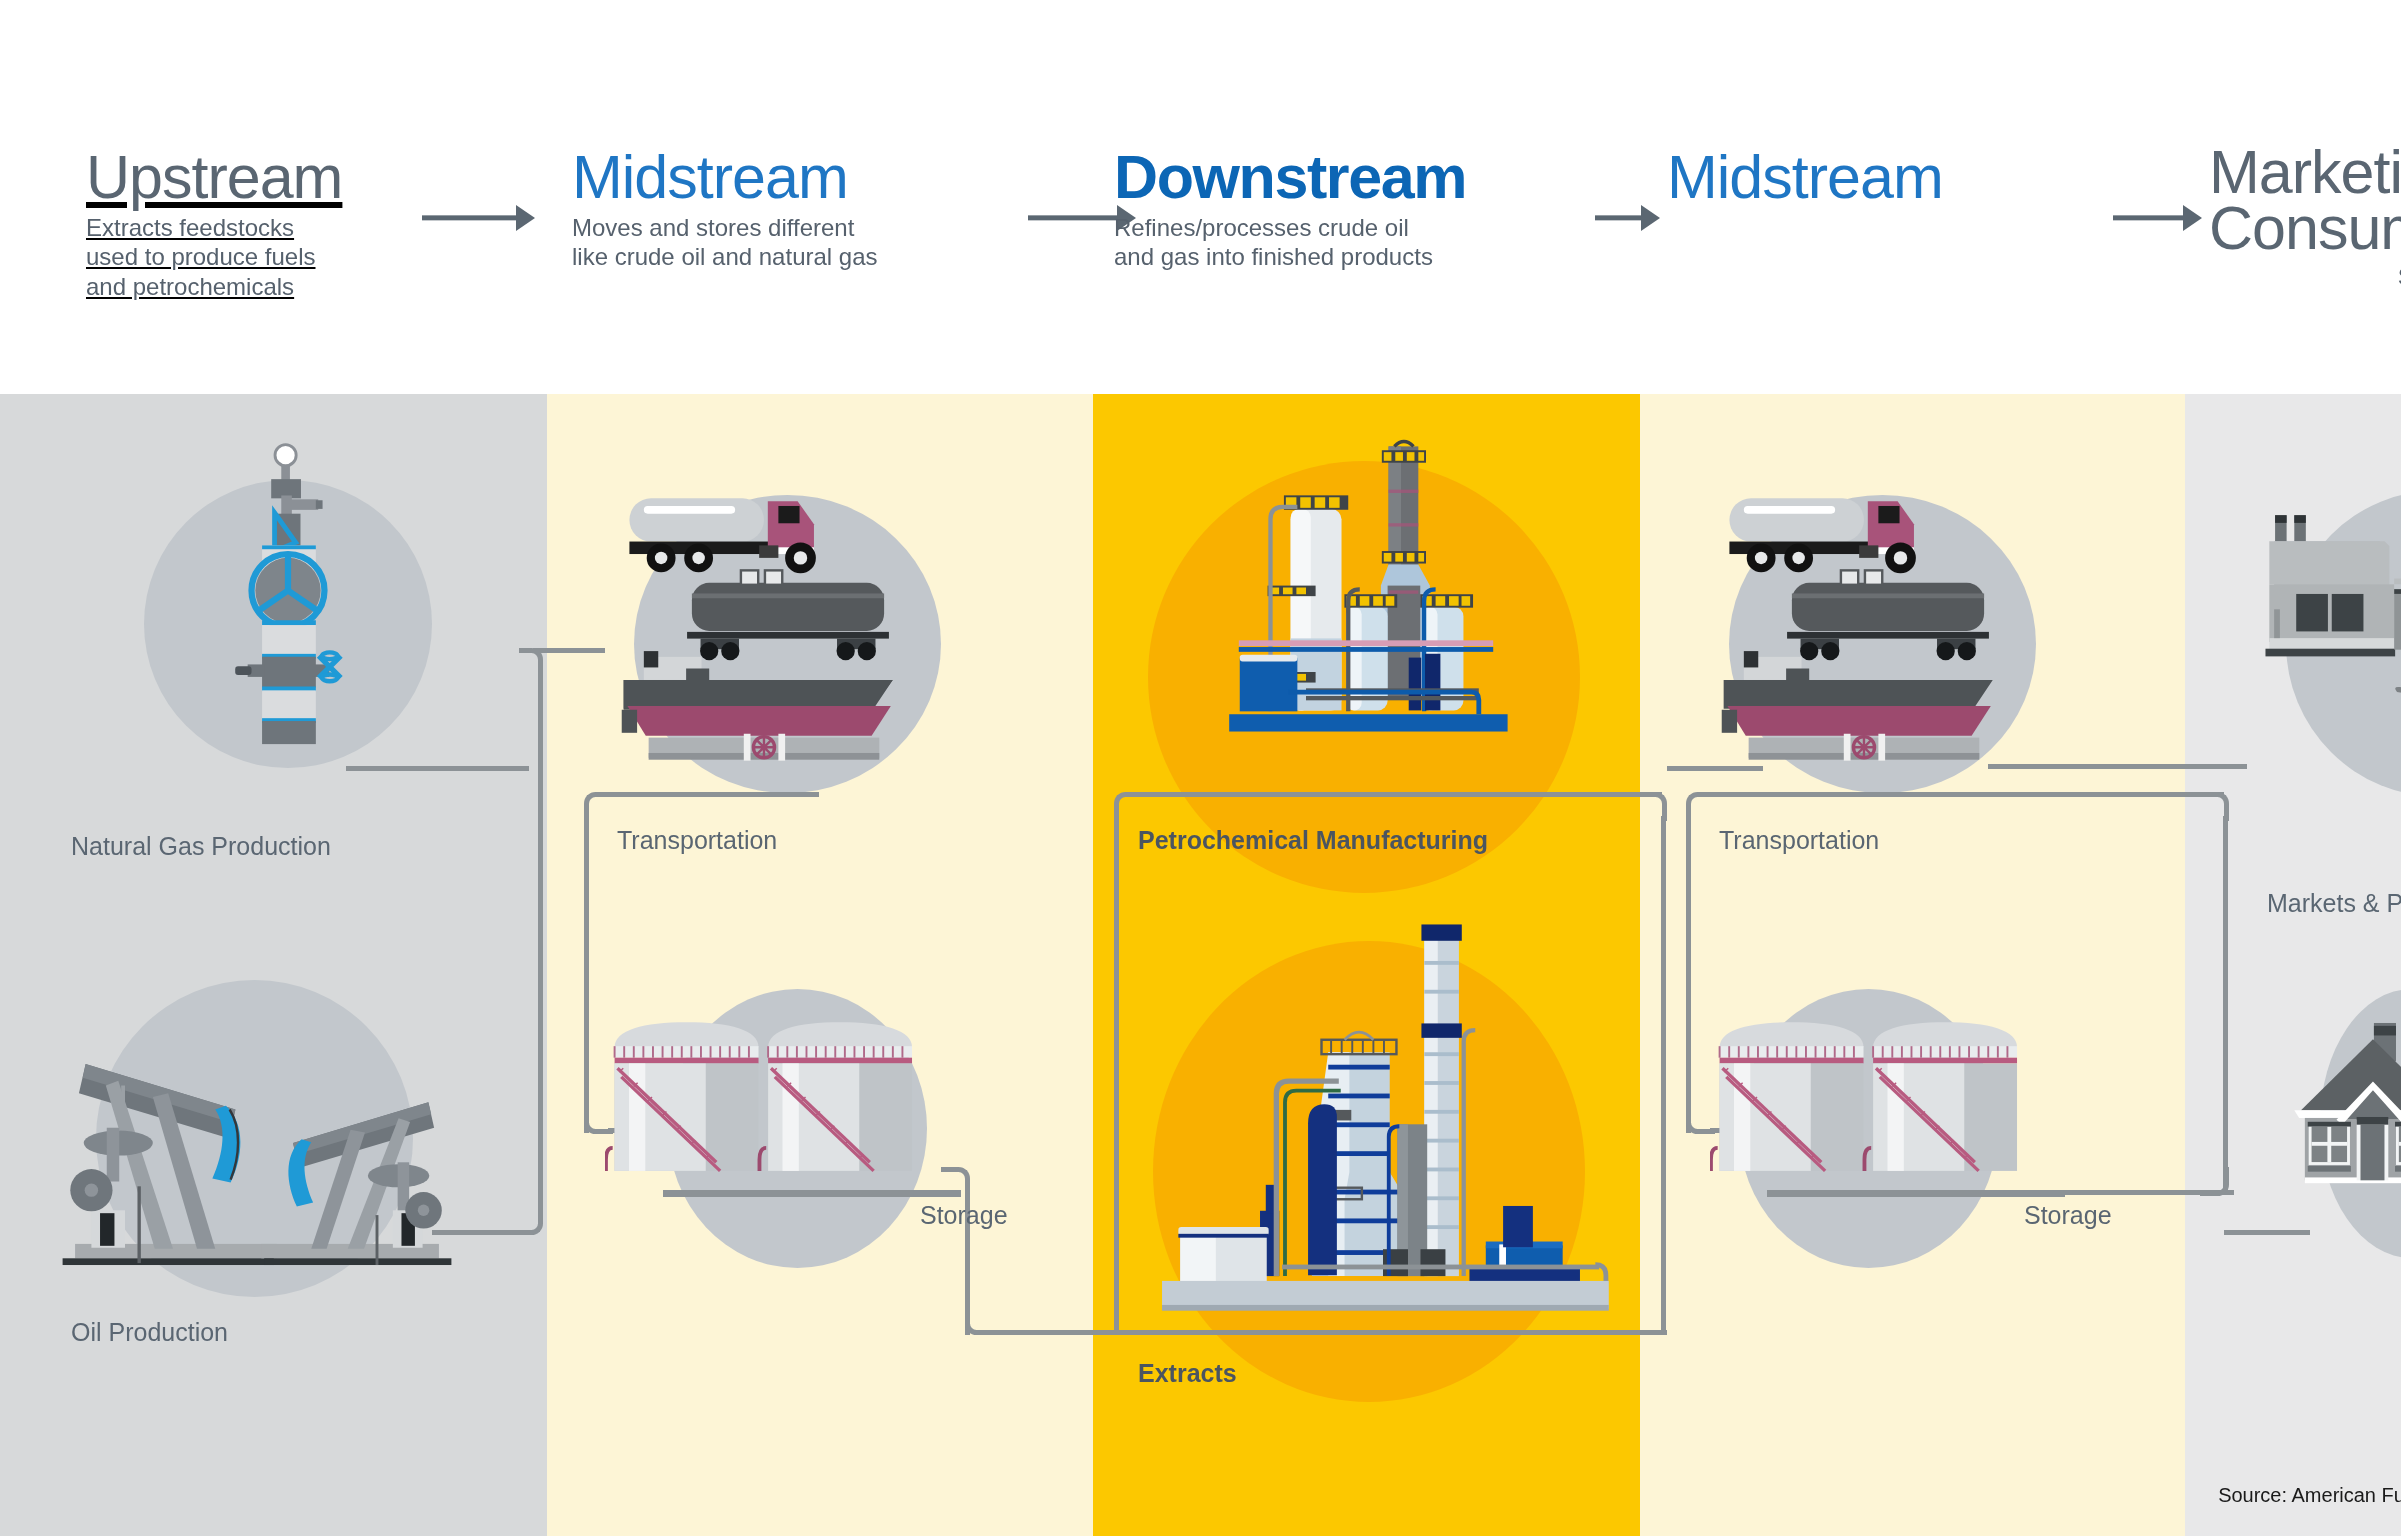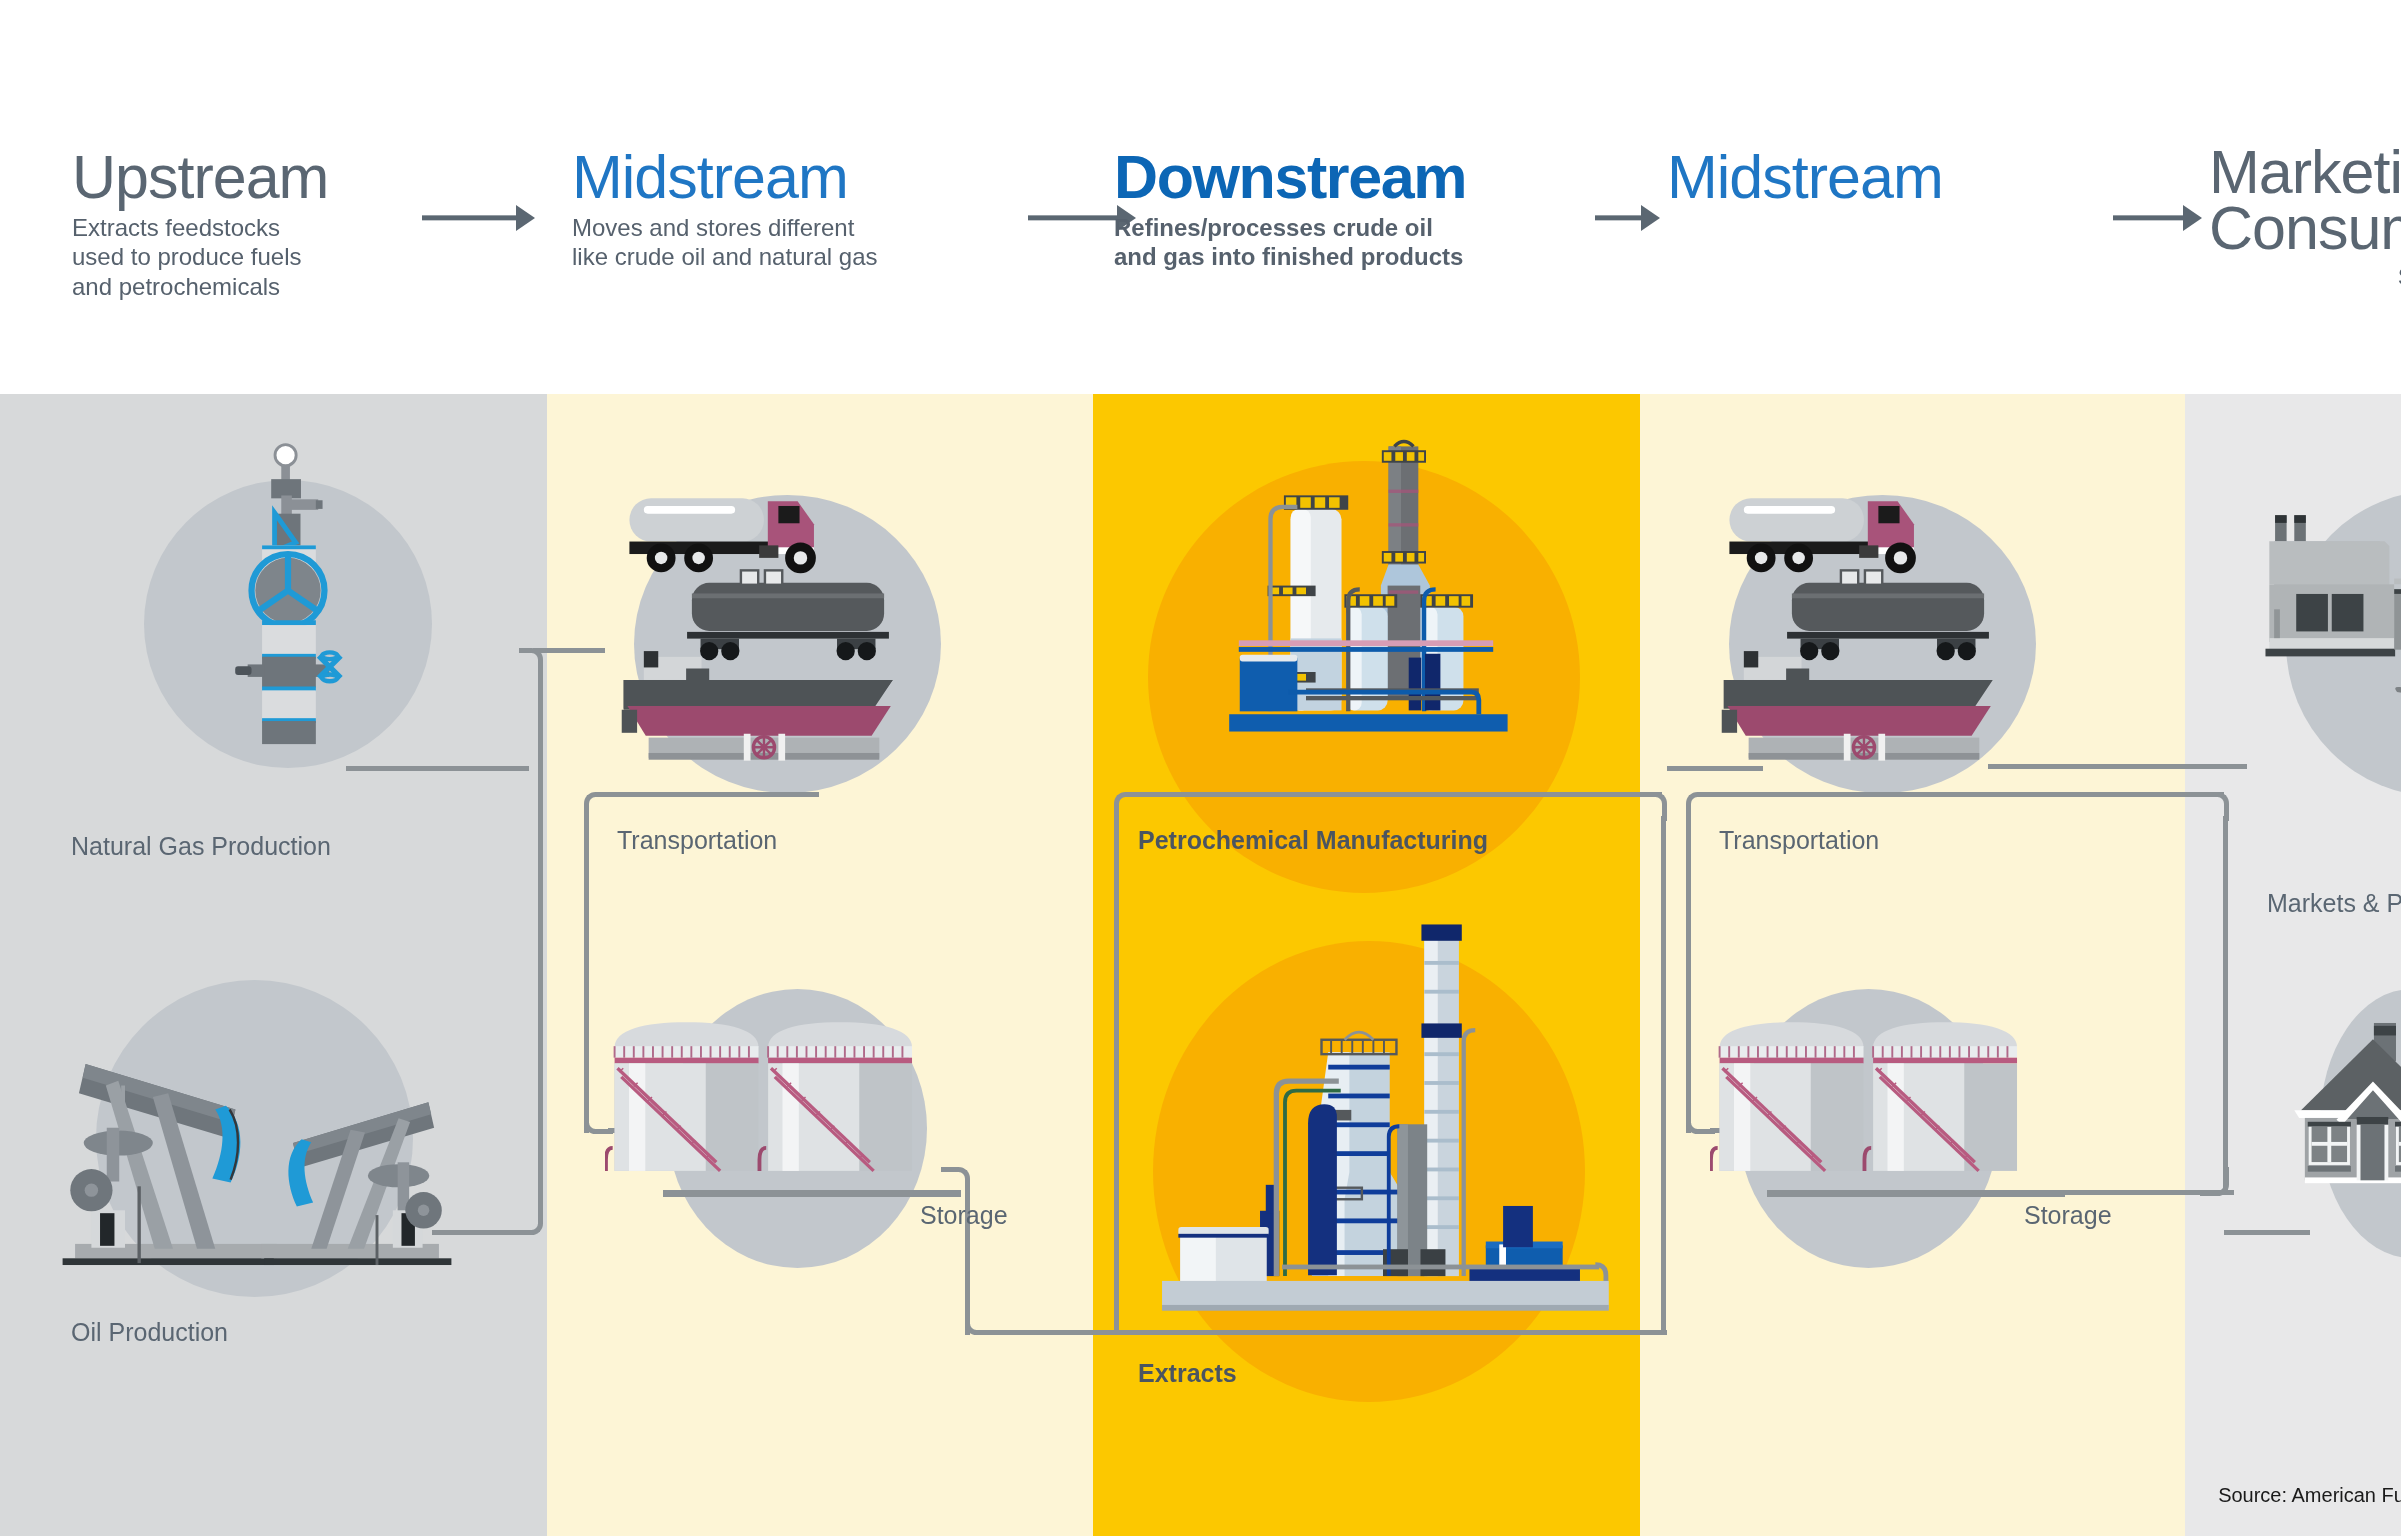--- a/index.html
+++ b/index.html
@@ -70,21 +70,21 @@
   .art { position: absolute; z-index: 6; }
 </style>
 </head>
 <body>
 
 <div id="root">
 
   <div class="header">
 
 
-    <div class="hdrcol" style="left:72px;width:485px;">
+    <div class="hdrcol" style="left:86px;width:485px;text-decoration:underline;">
       <div class="hdrtitle gray">Upstream</div>
       <div class="hdrdesc" style="white-space:pre-line;">Extracts feedstocks
 used to produce fuels
 and petrochemicals</div>
     </div>
     <div class="arrow" style="left:422px;top:204px;width:115px;height:27px;">
       <div class="shaft" style="width:96px;"></div>
         <div class="head" style="left:94px;"></div>
     </div>
 
@@ -93,21 +93,21 @@
       <div class="hdrdesc" style="white-space:pre-line;">Moves and stores different
 like crude oil and natural gas</div>
     </div>
     <div class="arrow" style="left:1028px;top:204px;width:115px;height:27px;">
       <div class="shaft" style="width:91px;"></div>
         <div class="head" style="left:89px;"></div>
     </div>
 
     <div class="hdrcol" style="left:1114px;width:524px;">
       <div class="hdrtitle bold">Downstream</div>
-      <div class="hdrdesc" style="white-space:pre-line;font-weight:bold;">Refines/processes crude oil
+      <div class="hdrdesc" style="white-space:pre-line;">Refines/processes crude oil
 and gas into finished products</div>
     </div>
     <div class="arrow" style="left:1595px;top:204px;width:72px;height:27px;">
       <div class="shaft" style="width:48px;"></div>
         <div class="head" style="left:46px;"></div>
     </div>
 
     <div class="hdrcol" style="left:1667px;width:509px;">
       <div class="hdrtitle blue">Midstream</div>
     </div>

